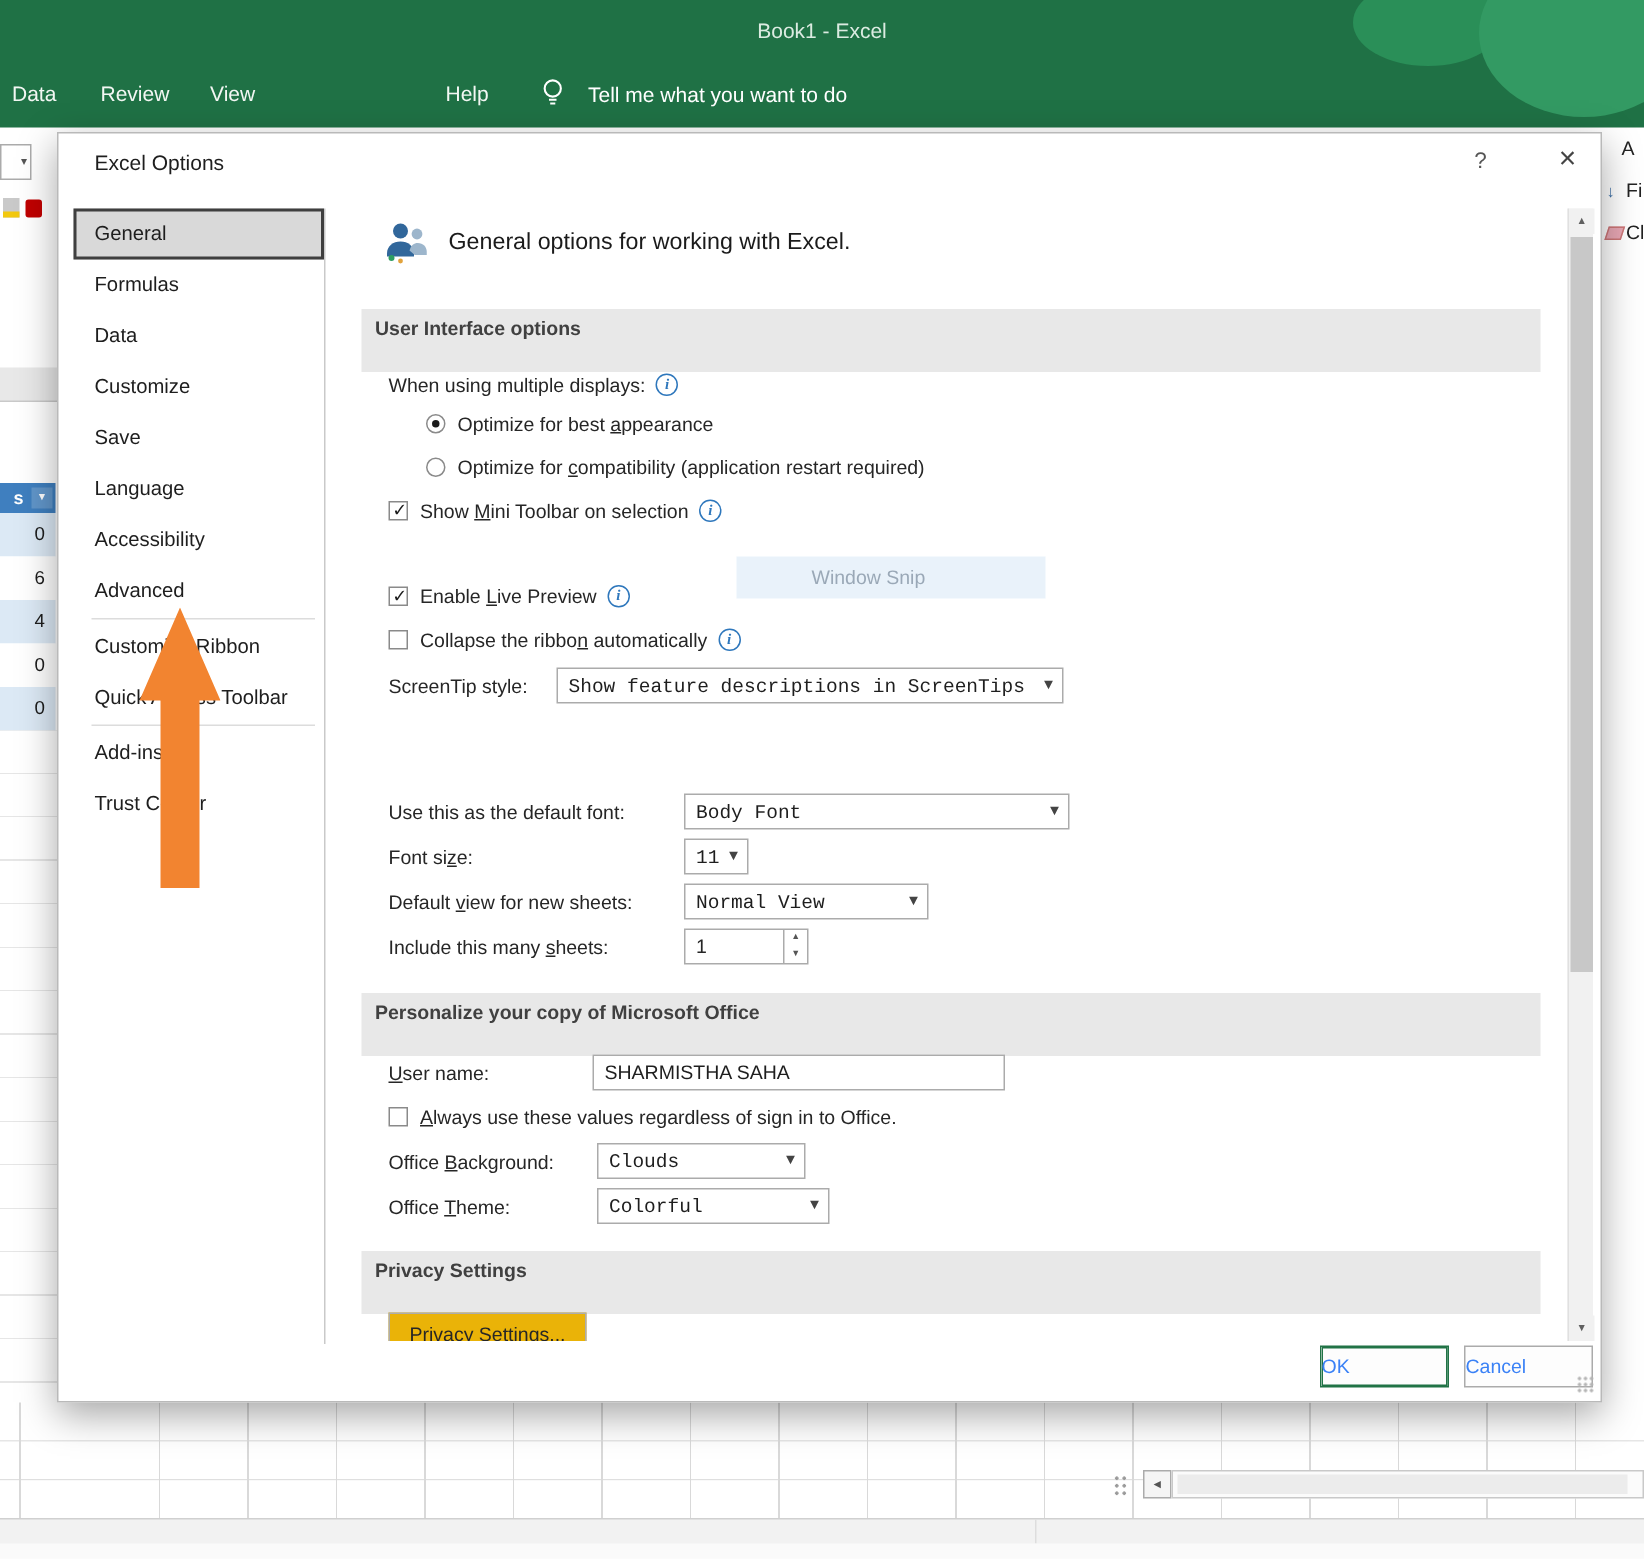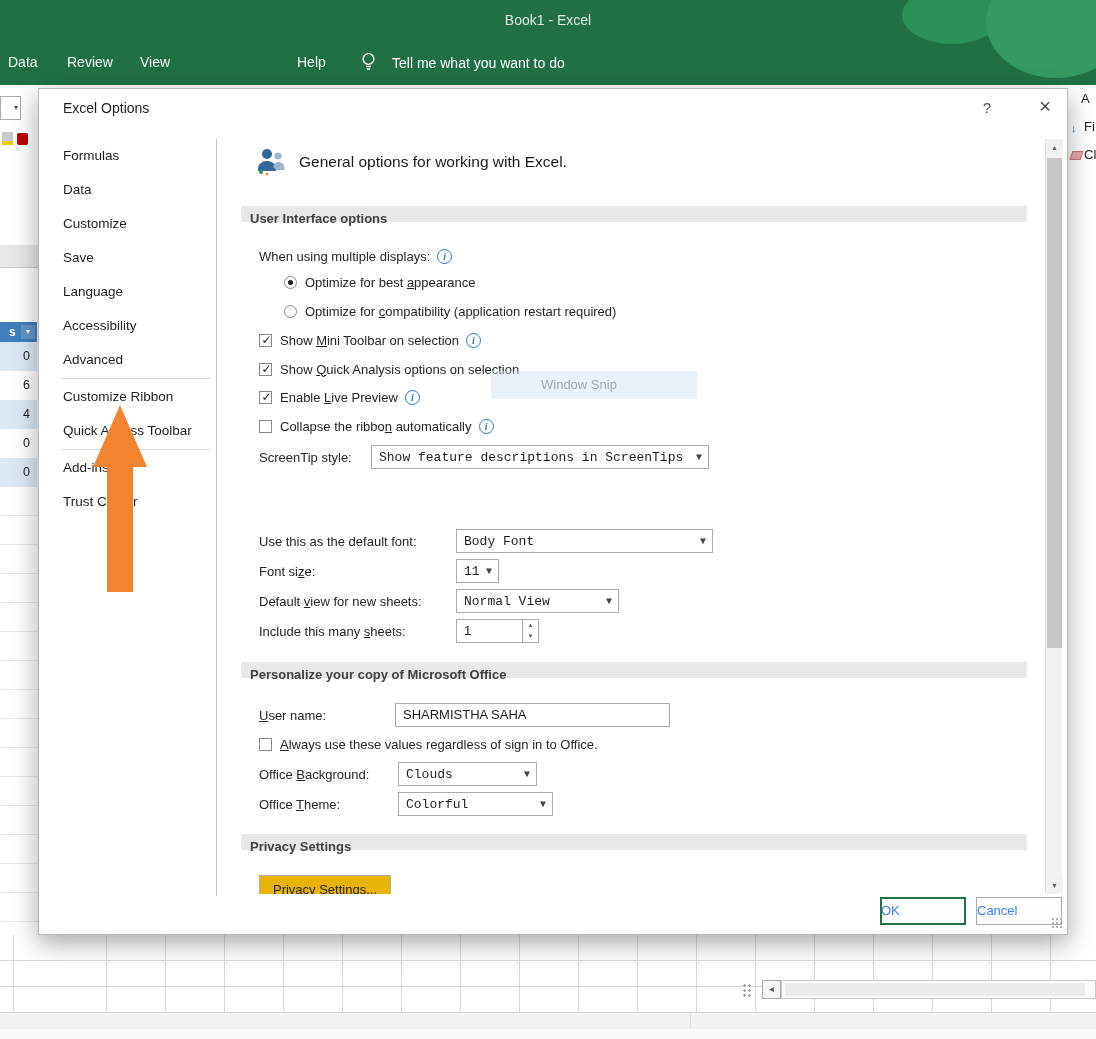--- a/index.html
+++ b/index.html
@@ -57,21 +57,21 @@
   .dlg-close { position:absolute; left:994px; top:6px; font-size:20px; color:#444; width:24px; text-align:center; }
 
   .sidebar { position:absolute; left:10px; top:50px; width:168px; height:757px; border-right:1px solid #C9C9C9; background:#fff; }
   .sb-item { height:34px; line-height:34px; padding-left:14px; font-size:13.5px; color:#1e1e1e; cursor:default; }
   .sb-item.selected { background:#D9D9D9; border:2px solid #3F3F3F; line-height:30px; padding-left:12px; }
   .sb-sep { border-top:1px solid #DCDCDC; margin:1px 6px 1px 12px; height:0; }
 
   .main { position:absolute; left:190px; top:42px; width:816px; height:763px; overflow:hidden; }
   .head-ico { position:absolute; left:26px; top:14px; width:32px; height:32px; }
   .heading { position:absolute; left:70px; top:22px; font-size:15.5px; color:#1b1b1b; }
-  .band { position:absolute; left:12px; width:786px; height:16px; background:#E8E8E8; color:#404040; font-weight:bold; font-size:13px; line-height:26px; padding-left:9px; }
+  .band { position:absolute; left:12px; width:786px; height:42px; background:#E8E8E8; color:#404040; font-weight:bold; font-size:13px; line-height:26px; padding-left:9px; }
   .row { position:absolute; left:30px; display:flex; align-items:center; height:22px; font-size:13px; color:#262626; white-space:nowrap; }
   .row.indent { left:55px; }
   .lbl { display:inline-block; }
   .radio { width:13px; height:13px; border:1px solid #8A8A8A; border-radius:50%; background:#fff; margin-right:8px; position:relative; flex:none; }
   .radio.sel::after { content:""; position:absolute; left:3px; top:3px; width:5px; height:5px; border-radius:50%; background:#1b1b1b; }
   .chk { width:13px; height:13px; border:1px solid #8A8A8A; background:#fff; margin-right:8px; position:relative; flex:none; }
   .chk.checked::after { content:"✓"; position:absolute; left:0px; top:-2px; width:13px; font-size:12px; font-weight:bold; color:#1b1b1b; text-align:center; }
   .info { width:15px; height:15px; border:1px solid #2E77BC; border-radius:50%; color:#2E77BC; font:italic bold 10px/13px "Liberation Serif",serif; text-align:center; margin-left:7px; flex:none; }
   .dd { position:absolute; height:24px; border:1px solid #ABABAB; background:#fff; display:flex; align-items:center; font-size:13px; color:#1e1e1e;font-family:Liberation Mono, monospace; }
   .dd-val { padding-left:7px; flex:1; white-space:nowrap; overflow:hidden; }
@@ -156,20 +156,21 @@
     <div class="sbdiv"></div>
     <div class="sb2"></div>
   </div>
 
   <div class="dialog">
     <div class="dlg-title">Excel Options</div>
     <div class="dlg-help">?</div>
     <div class="dlg-close">×</div>
 
     <div class="sidebar">
+      <div class="sb-item selected">General</div>
       <div class="sb-item">Formulas</div>
       <div class="sb-item">Data</div>
       <div class="sb-item">Customize</div>
       <div class="sb-item">Save</div>
       <div class="sb-item">Language</div>
       <div class="sb-item">Accessibility</div>
       <div class="sb-item">Advanced</div>
       <div class="sb-sep"></div>
       <div class="sb-item">Customize Ribbon</div>
       <div class="sb-item">Quick Access Toolbar</div>
@@ -203,24 +204,20 @@
       </div>
       <div class="row indent" style="top:169px">
         <span class="radio"></span>
         <span class="lbl">Optimize for <u>c</u>ompatibility (application restart required)</span>
       </div>
       <div class="row" style="top:198px">
         <span class="chk checked"></span>
         <span class="lbl">Show <u>M</u>ini Toolbar on selection</span>
         <span class="info">i</span>
       </div>
-      <div class="row" style="top:227px">
-        <span class="chk checked"></span>
-        <span class="lbl">Show <u>Q</u>uick Analysis options on selection</span>
-      </div>
       <div class="row" style="top:255px">
         <span class="chk checked"></span>
         <span class="lbl">Enable <u>L</u>ive Preview</span>
         <span class="info">i</span>
       </div>
       <div class="row" style="top:284px">
         <span class="chk"></span>
         <span class="lbl">Collapse the ribbo<u>n</u> automatically</span>
         <span class="info">i</span>
       </div>

